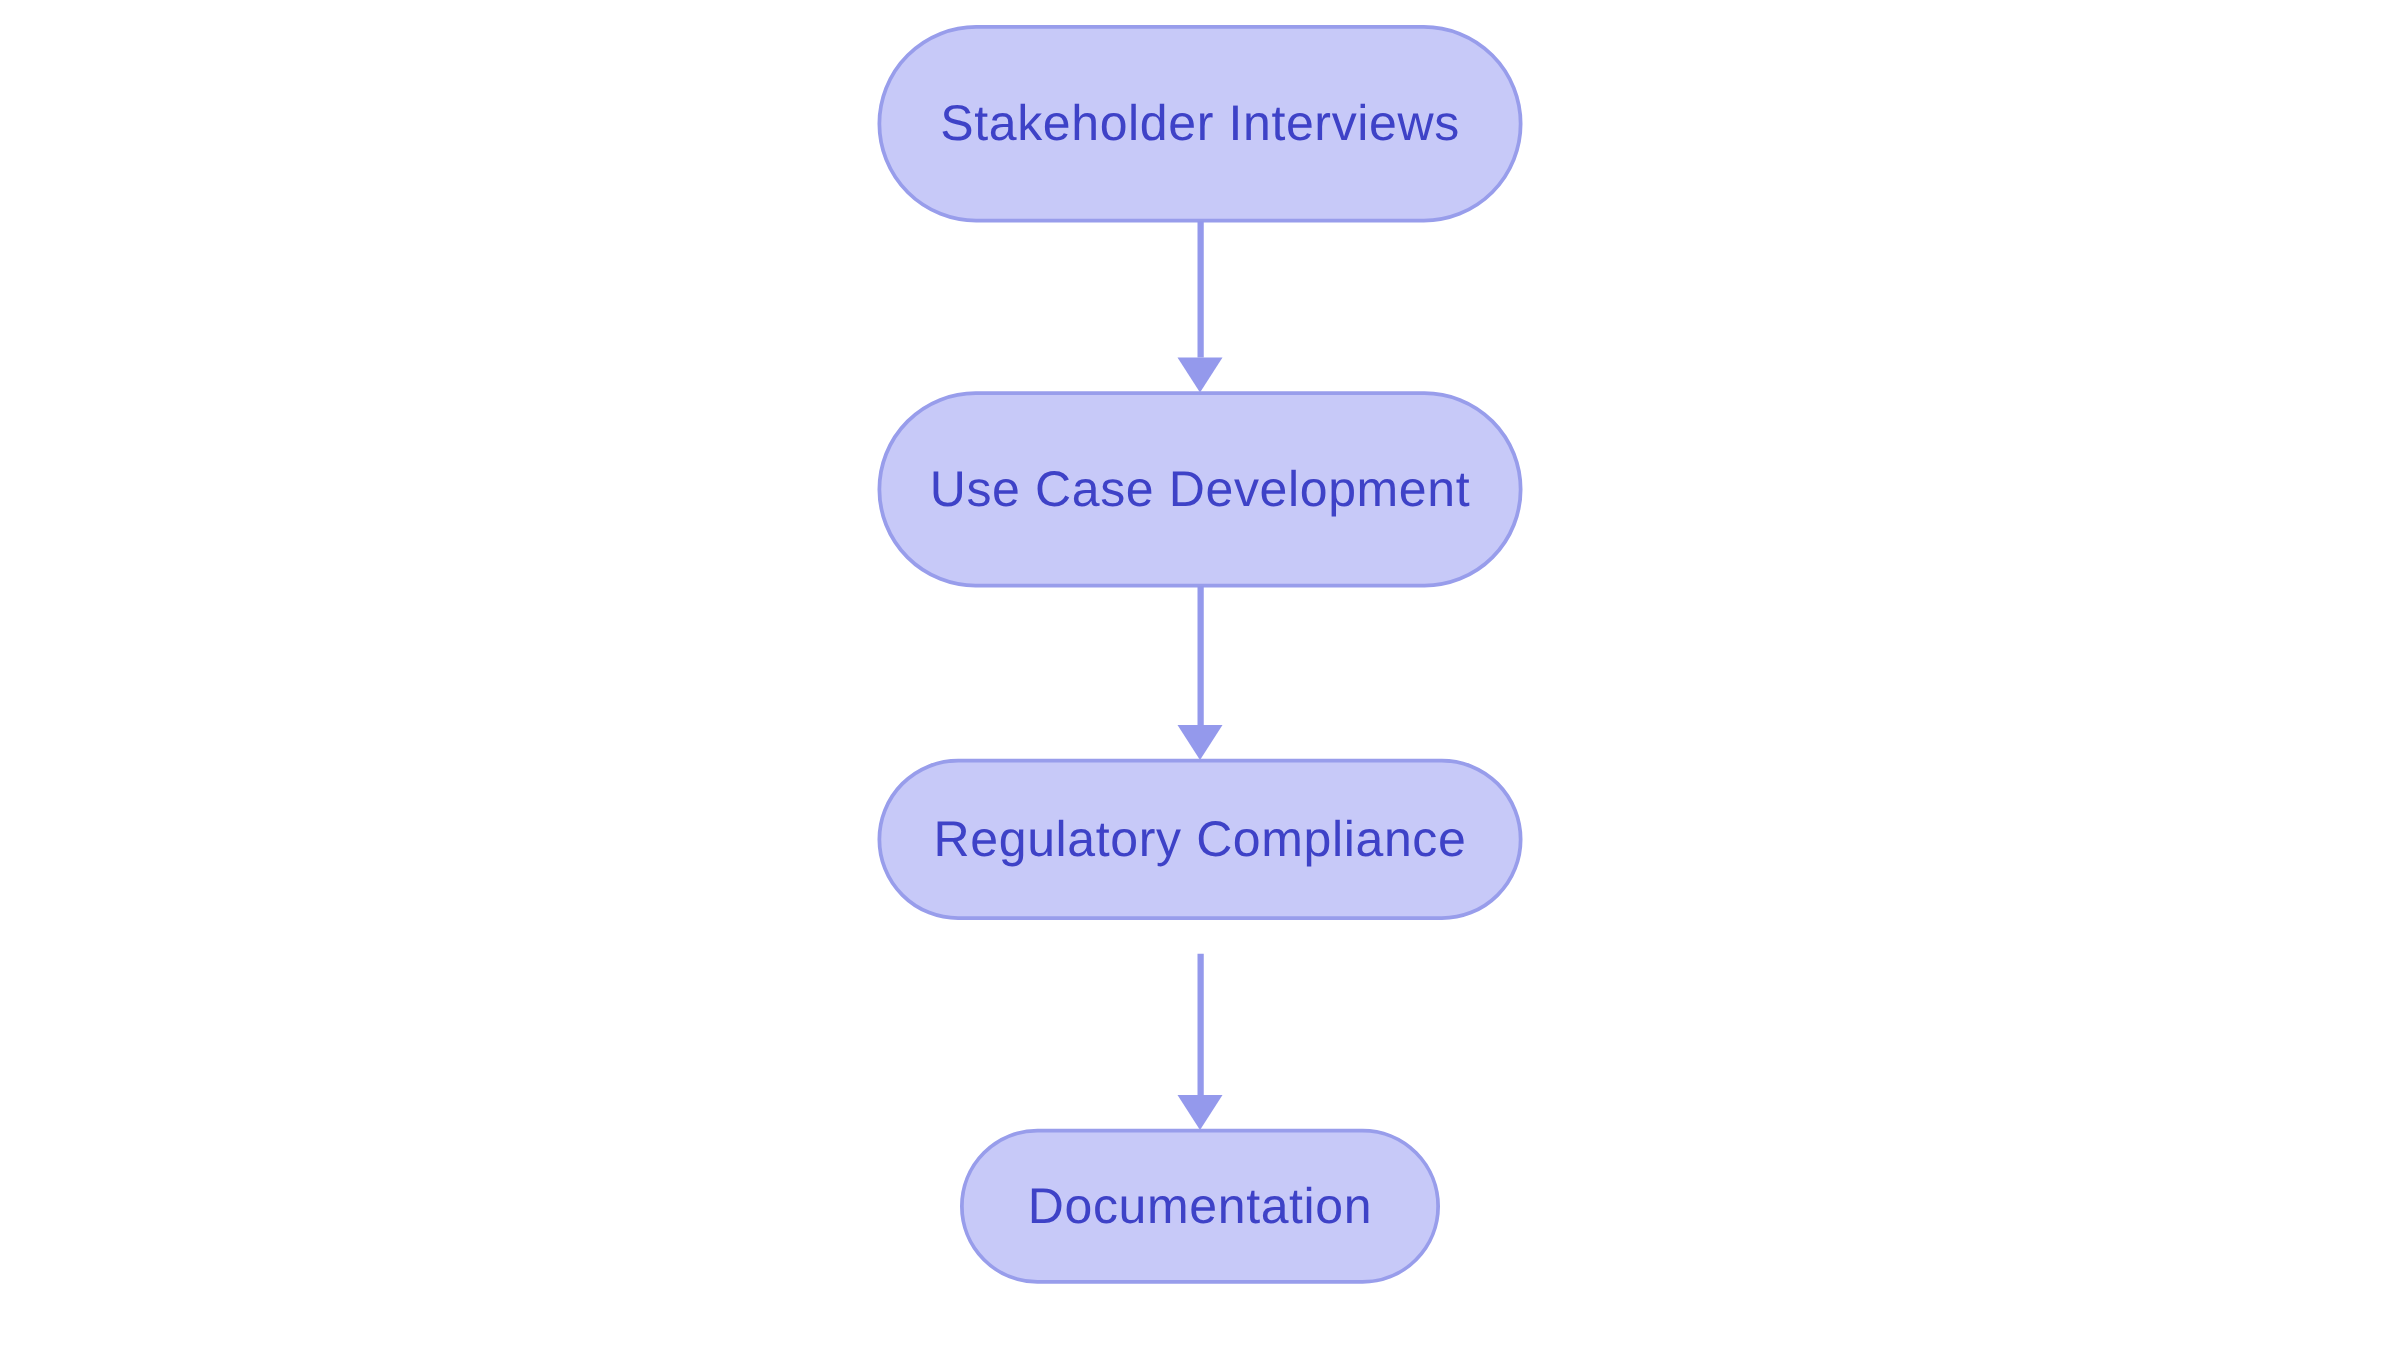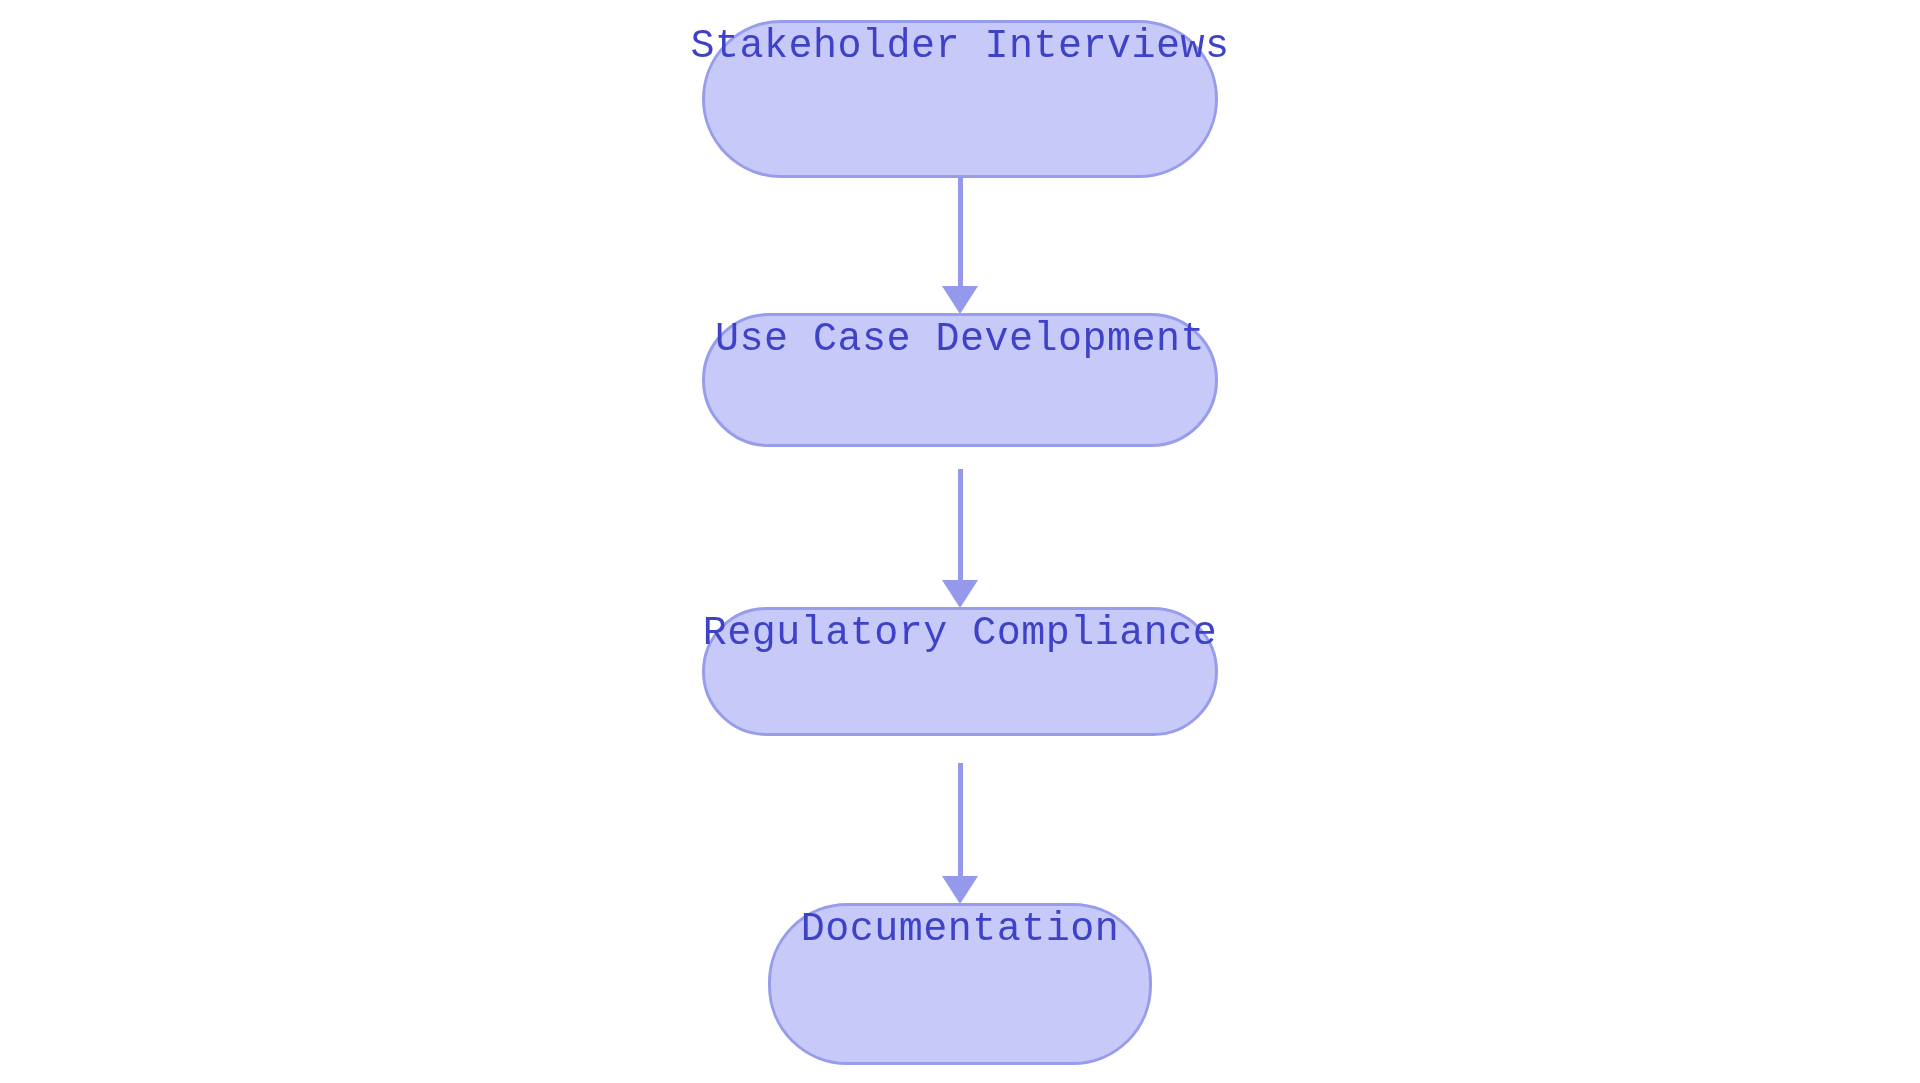--- a/index.html
+++ b/index.html
@@ -15,37 +15,36 @@
     overflow: hidden;
     font-family: "Liberation Sans", "DejaVu Sans", sans-serif;
   }
   .node {
     position: absolute;
     box-sizing: border-box;
     background: var(--node-fill, #c7c9f8);
     border: 3px solid var(--node-border, #989deb);
     border-radius: 79px;
     display: flex;
-    align-items: flex-start;
+    align-items: center;
     justify-content: center;
     text-align: center;
-    font-family: Liberation Mono, monospace;
   }
   .node .label {
     color: var(--text-color, #3e42c7);
     font-size: 40px;
     font-weight: 400;
     letter-spacing: 0.5px;
     line-height: 1.2;
     white-space: nowrap;
   }
   .node-1 { left: 702px; top: 20px;  width: 516px; height: 158px; }
-  .node-2 { left: 702px; top: 313px; width: 516px; height: 134px; }
+  .node-2 { left: 702px; top: 313px; width: 516px; height: 157px; }
   .node-3 { left: 702px; top: 607px; width: 516px; height: 129px; }
-  .node-4 { left: 768px; top: 903px; width: 384px; height: 162px; }
+  .node-4 { left: 768px; top: 903px; width: 384px; height: 124px; }
 
   .arrow {
     position: absolute;
     left: 942px;           
     width: 36px;
     display: flex;
     flex-direction: column;
     align-items: center;
   }
   .arrow .stem {

